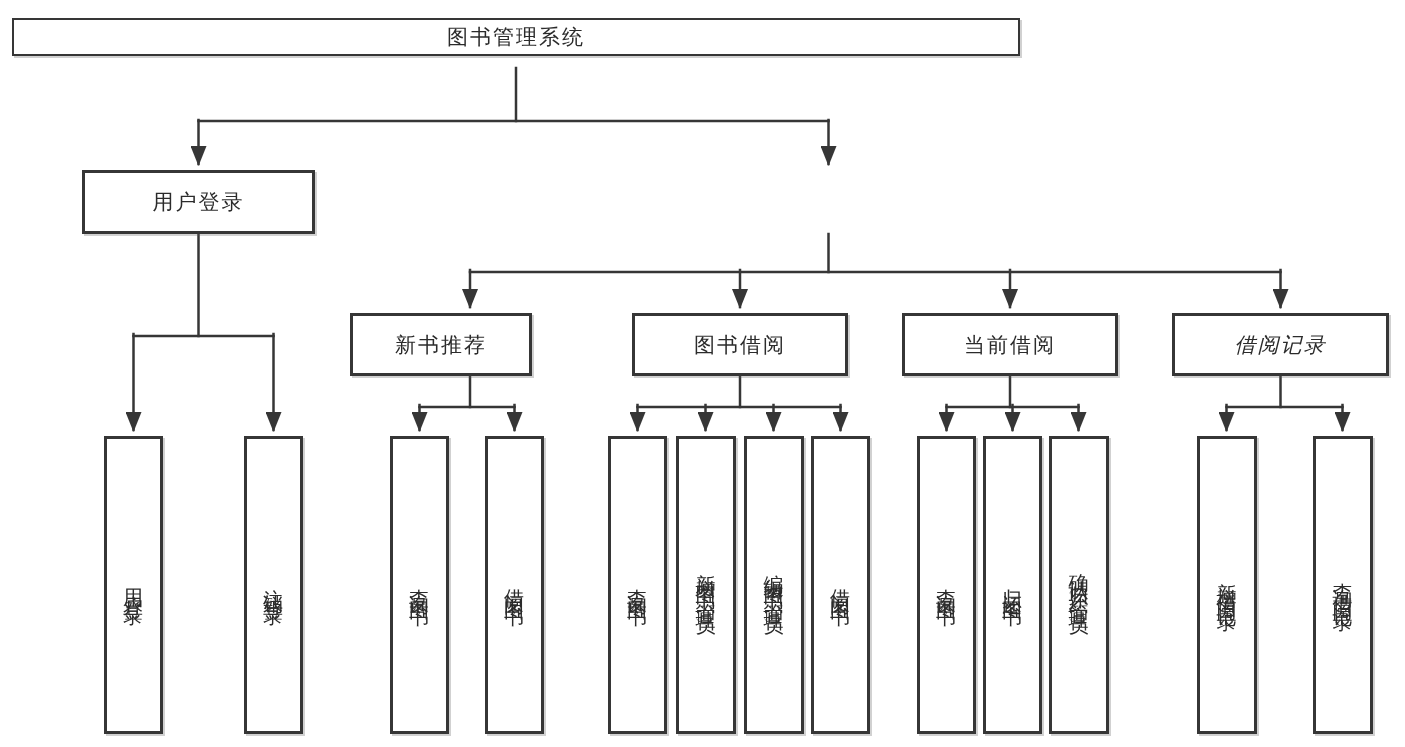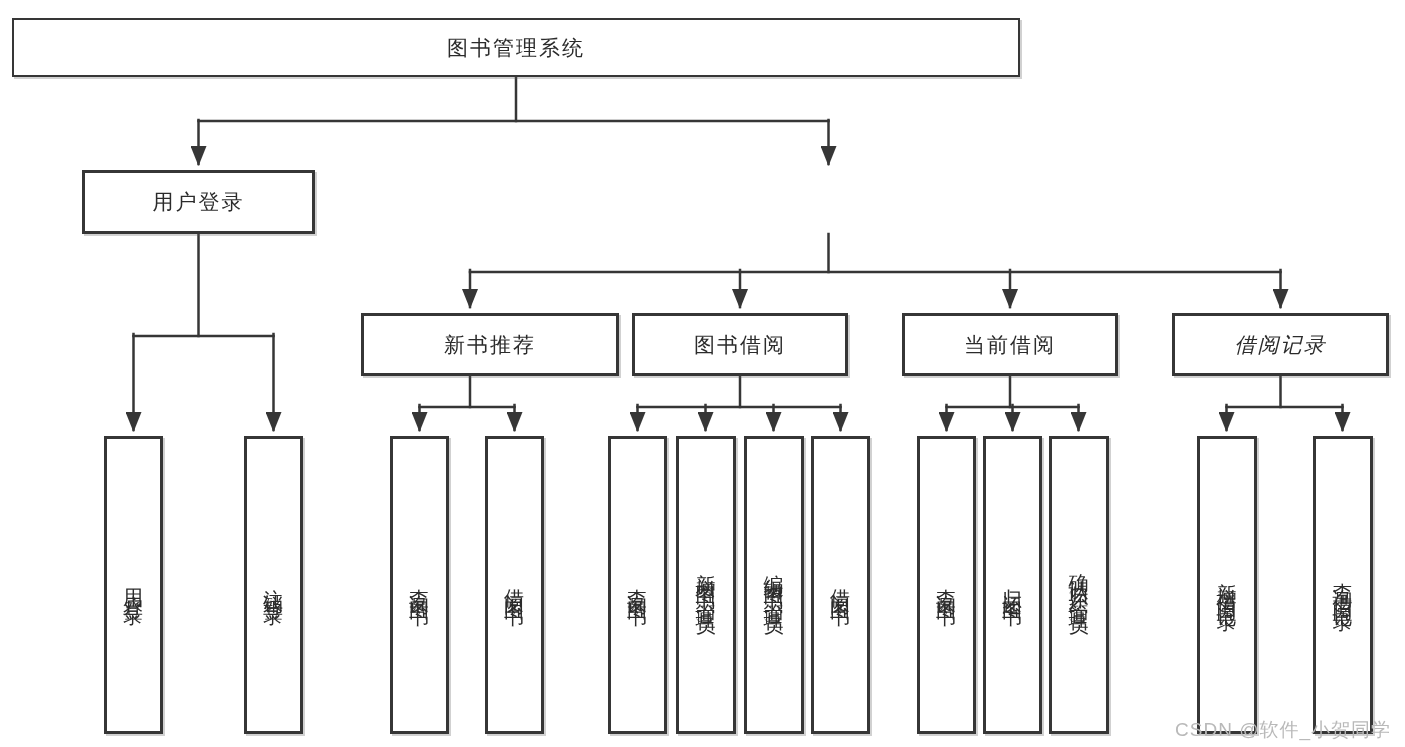--- a/index.html
+++ b/index.html
@@ -74,25 +74,25 @@
       <line x1="1012.5" y1="405" x2="1012.5" y2="430" marker-end="url(#arrow)"></line>
       <line x1="1078.5" y1="405" x2="1078.5" y2="430" marker-end="url(#arrow)"></line>
 
       <line x1="1280.5" y1="376" x2="1280.5" y2="407"></line>
       <line x1="1226.5" y1="407" x2="1342.5" y2="407"></line>
       <line x1="1226.5" y1="405" x2="1226.5" y2="430" marker-end="url(#arrow)"></line>
       <line x1="1342.5" y1="405" x2="1342.5" y2="430" marker-end="url(#arrow)"></line>
     </g>
   </svg>
 
-  <div class="box root" style="left:12px;top:18px;width:1008px;height:59px;">图书管理系统</div>
+  <div class="box root" style="left:12px;top:18px;width:1008px;height:38px;">图书管理系统</div>
 
   <div class="box" style="left:82px;top:170px;width:233px;height:64px;">用户登录</div>
 
-  <div class="box" style="left:361px;top:313px;width:258px;height:63px;">新书推荐</div>
+  <div class="box" style="left:350px;top:313px;width:182px;height:63px;">新书推荐</div>
   <div class="box" style="left:632px;top:313px;width:216px;height:63px;text-align:right;">图书借阅</div>
   <div class="box" style="left:902px;top:313px;width:216px;height:63px;">当前借阅</div>
   <div class="box" style="left:1172px;top:313px;width:217px;height:63px;font-style:italic;">借阅记录</div>
 
   <div class="box vbox" style="left:104px;top:436px;width:59px;height:298px;">用户登录</div>
   <div class="box vbox" style="left:244px;top:436px;width:59px;height:298px;">注销登录</div>
 
   <div class="box vbox" style="left:390px;top:436px;width:59px;height:298px;">查询图书</div>
   <div class="box vbox" style="left:485px;top:436px;width:59px;height:298px;">借阅图书</div>
 
@@ -101,14 +101,13 @@
   <div class="box vbox" style="left:744px;top:436px;width:60px;height:298px;">编辑图书（管理员）</div>
   <div class="box vbox" style="left:811px;top:436px;width:59px;height:298px;">借阅图书</div>
 
   <div class="box vbox" style="left:917px;top:436px;width:59px;height:298px;">查询图书</div>
   <div class="box vbox" style="left:983px;top:436px;width:59px;height:298px;">归还图书</div>
   <div class="box vbox" style="left:1049px;top:436px;width:60px;height:298px;">确认归还（管理员）</div>
 
   <div class="box vbox" style="left:1197px;top:436px;width:60px;height:298px;">新增借阅记录</div>
   <div class="box vbox" style="left:1313px;top:436px;width:60px;height:298px;">查询借阅记录</div>
 
-  <div class="watermark">CSDN @软件_小贺同学</div>
 </div>
 
 </body></html>

